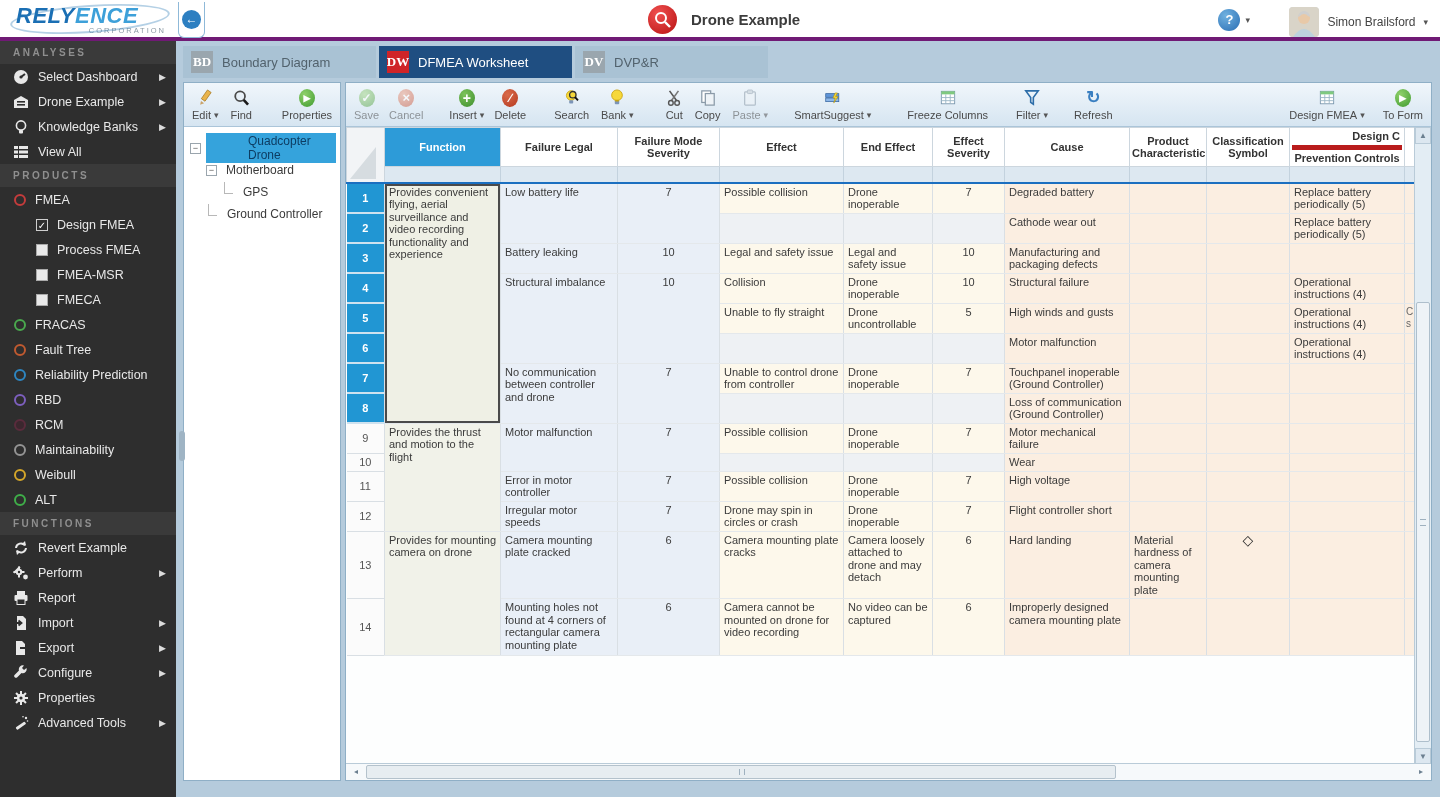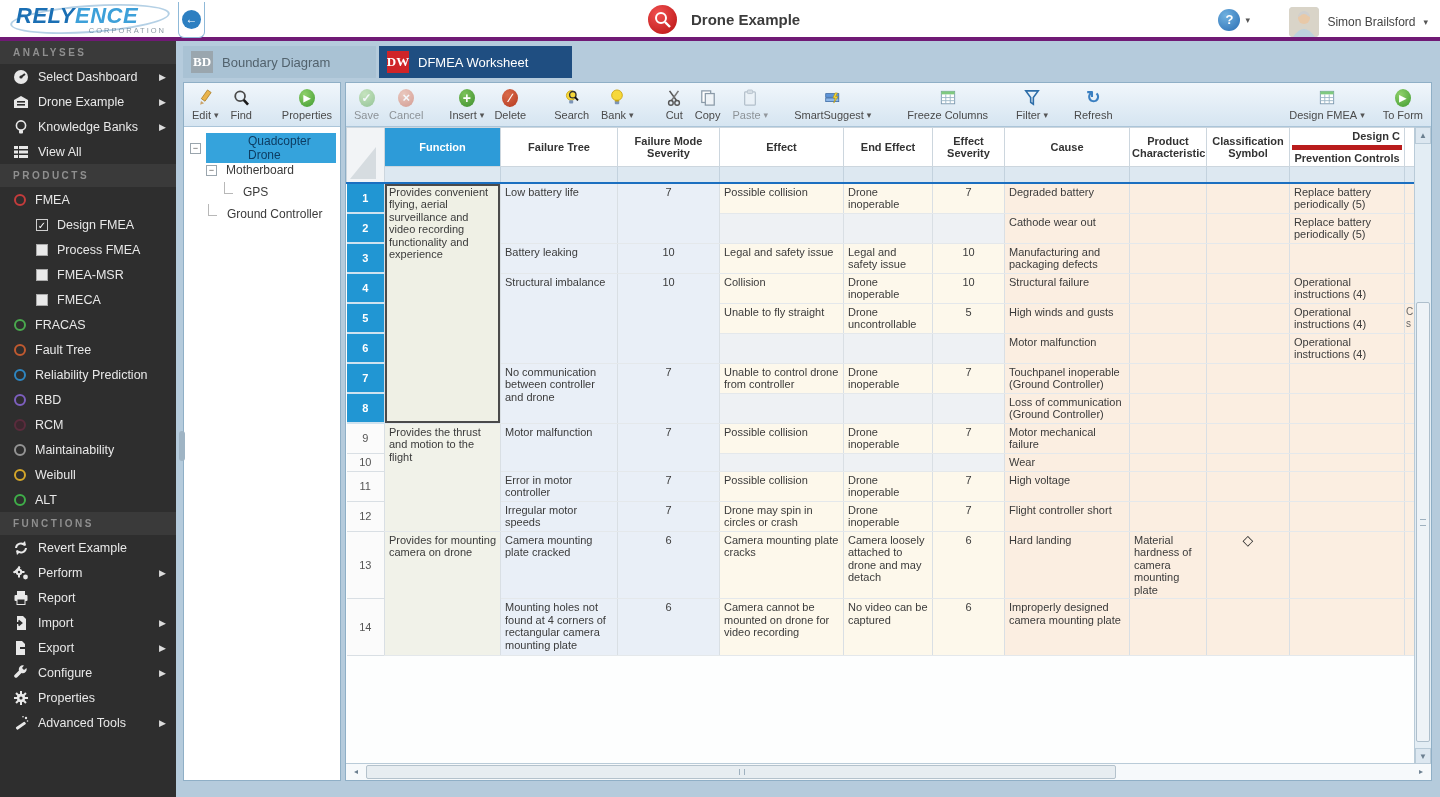--- a/index.html
+++ b/index.html
@@ -376,20 +376,24 @@
 
 <div id="tabs">
     <div class="tab">
       <span class="badge">BD</span>
       <span class="lbl">Boundary Diagram</span>
     </div>
     <div class="tab active">
       <span class="badge">DW</span>
       <span class="lbl">DFMEA Worksheet</span>
     </div>
+    <div class="tab">
+      <span class="badge">DV</span>
+      <span class="lbl">DVP&amp;R</span>
+    </div>
   </div>
 
 <div id="tree-panel">
   <div class="panel-toolbar" id="tree-toolbar">
       <div class="tbtn">
         <span class="icn">
           <span class="ic">
             <svg width="18" height="20" viewBox="0 0 18 20">
               <rect x="8" y="1" width="5" height="12" transform="rotate(35 10 7)" fill="#e9b44c" stroke="#a87b22" stroke-width="0.8"></rect>
               <path d="M4.5 13.5 L8 16 L3.5 17.5z" fill="#caa36a"></path>
@@ -660,21 +664,21 @@
           <col style="width: 125px;">
           <col style="width: 77px;">
           <col style="width: 83px;">
           <col style="width: 115px;">
           <col style="width: 10px;">
         </colgroup>
         <thead>
           <tr>
             <th class="corner" rowspan="2"></th>
             <th class="h-function"><span>Function</span></th>
-            <th class="h-failureMode"><span>Failure Tree</span></th>
+            <th class="h-failureMode"><span>Failure Legal</span></th>
             <th class="h-fmSeverity"><span>Failure Mode Severity</span></th>
             <th class="h-effect"><span>Effect</span></th>
             <th class="h-endEffect"><span>End Effect</span></th>
             <th class="h-effSeverity"><span>Effect Severity</span></th>
             <th class="h-cause"><span>Cause</span></th>
             <th class="h-prodChar"><span>Product Characteristic</span></th>
             <th class="h-classSym"><span>Classification Symbol</span></th>
             <th>
               <div class="grp">Design C</div>
               <div class="sub">Prevention Controls</div>

